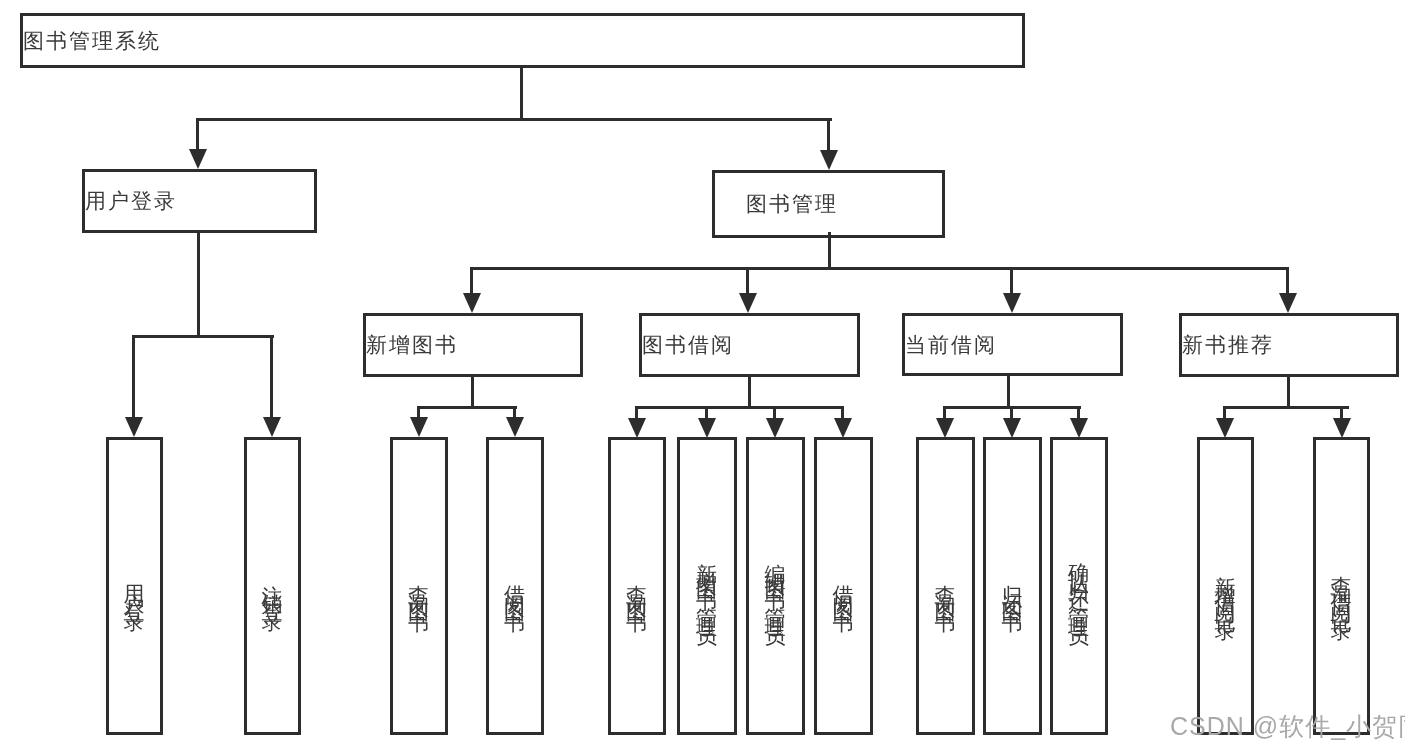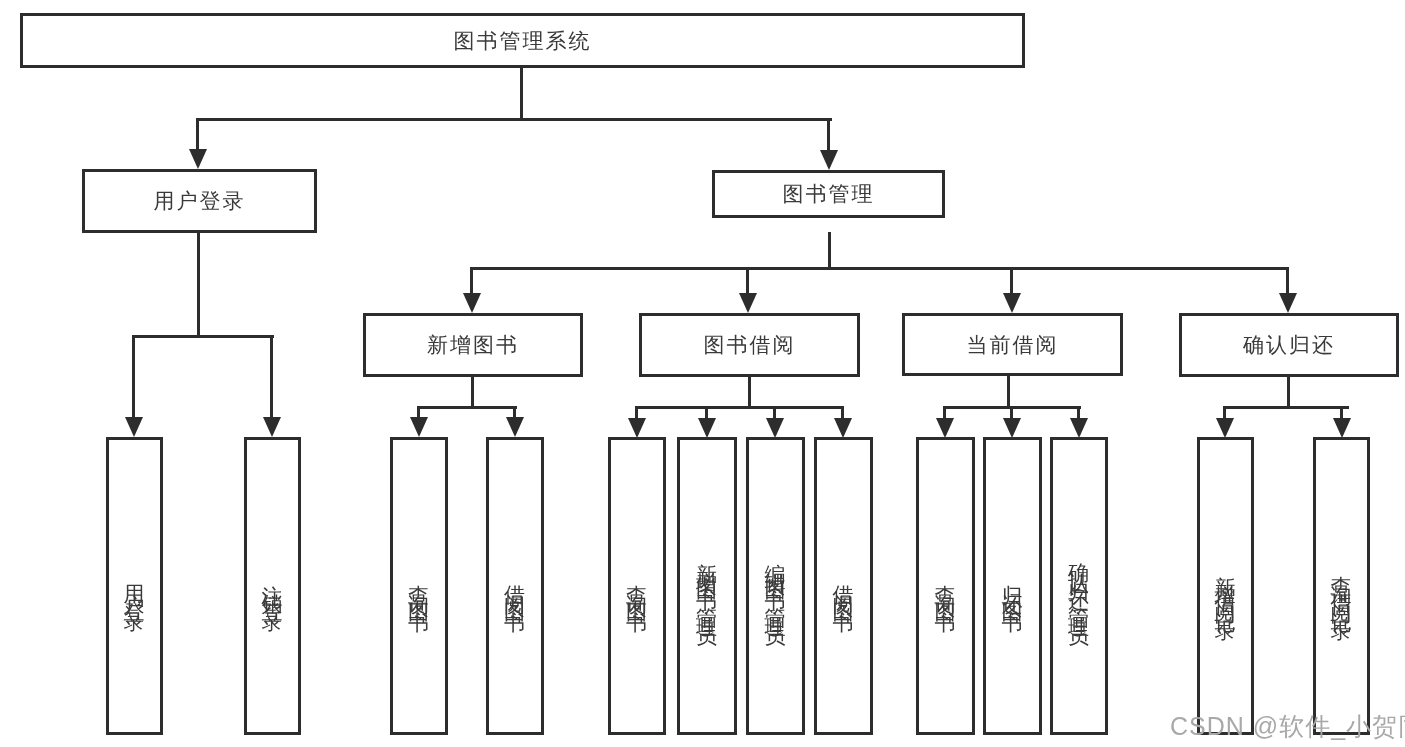--- a/index.html
+++ b/index.html
@@ -3,21 +3,21 @@
 <meta charset="utf-8">
 <style>
   * { margin:0; padding:0; box-sizing:border-box; }
   html,body { background:#ffffff; }
   .stage {
     position:relative; width:1405px; height:747px; background:#ffffff;
     font-family:"Liberation Sans", sans-serif; overflow:hidden;
   }
   .box {
     position:absolute; border:3px solid #2d2d2d; background:#ffffff;
-    display:flex; align-items:center; justify-content:center;
+    display:flex; align-items:center; justify-content:flex-start;
     color:#3a3a3a; font-size:21px; letter-spacing:2px; text-align:center;
   }
   .vbox {
     position:absolute; border:3px solid #2d2d2d; background:#ffffff;
     display:flex; align-items:center; justify-content:center;
     color:#3a3a3a;
   }
   .vbox .vtext {
     writing-mode:vertical-rl; text-orientation:mixed;
     font-size:21px; letter-spacing:9px; line-height:1;
@@ -56,21 +56,21 @@
       <div class="head"></div>
     </div>
   <div class="arrow" style="left:820px;top:118px;height:52px;">
       <div class="shaft"></div>
       <div class="head"></div>
     </div>
 
   <div class="box" style="left:82px;top:169px;width:235px;height:64px;">
     <span>用户登录</span>
   </div>
-  <div class="box" style="left:712px;top:170px;width:233px;height:48px;">
+  <div class="box" style="left:712px;top:170px;width:233px;height:68px;padding-left:31px;">
     <span>图书管理</span>
   </div>
 
   <div class="vline" style="left:197px;top:233px;height:104px;"></div>
   <div class="hline" style="left:132px;top:335px;width:142px;"></div>
   <div class="arrow" style="left:125px;top:335px;height:102px;">
       <div class="shaft"></div>
       <div class="head"></div>
     </div>
   <div class="arrow" style="left:263px;top:335px;height:102px;">
@@ -100,21 +100,21 @@
   <div class="box" style="left:363px;top:313px;width:220px;height:64px;">
     <span>新增图书</span>
   </div>
   <div class="box" style="left:639px;top:313px;width:221px;height:64px;">
     <span>图书借阅</span>
   </div>
   <div class="box" style="left:902px;top:313px;width:221px;height:63px;">
     <span>当前借阅</span>
   </div>
   <div class="box" style="left:1179px;top:313px;width:220px;height:64px;">
-    <span>确认归还</span>
+    <span>新书推荐</span>
   </div>
 
   <div class="vline" style="left:471px;top:377px;height:31px;"></div>
   <div class="hline" style="left:417px;top:406px;width:100px;"></div>
   <div class="arrow" style="left:410px;top:406px;height:31px;">
       <div class="shaft"></div>
       <div class="head"></div>
     </div>
   <div class="arrow" style="left:506px;top:406px;height:31px;">
       <div class="shaft"></div>

